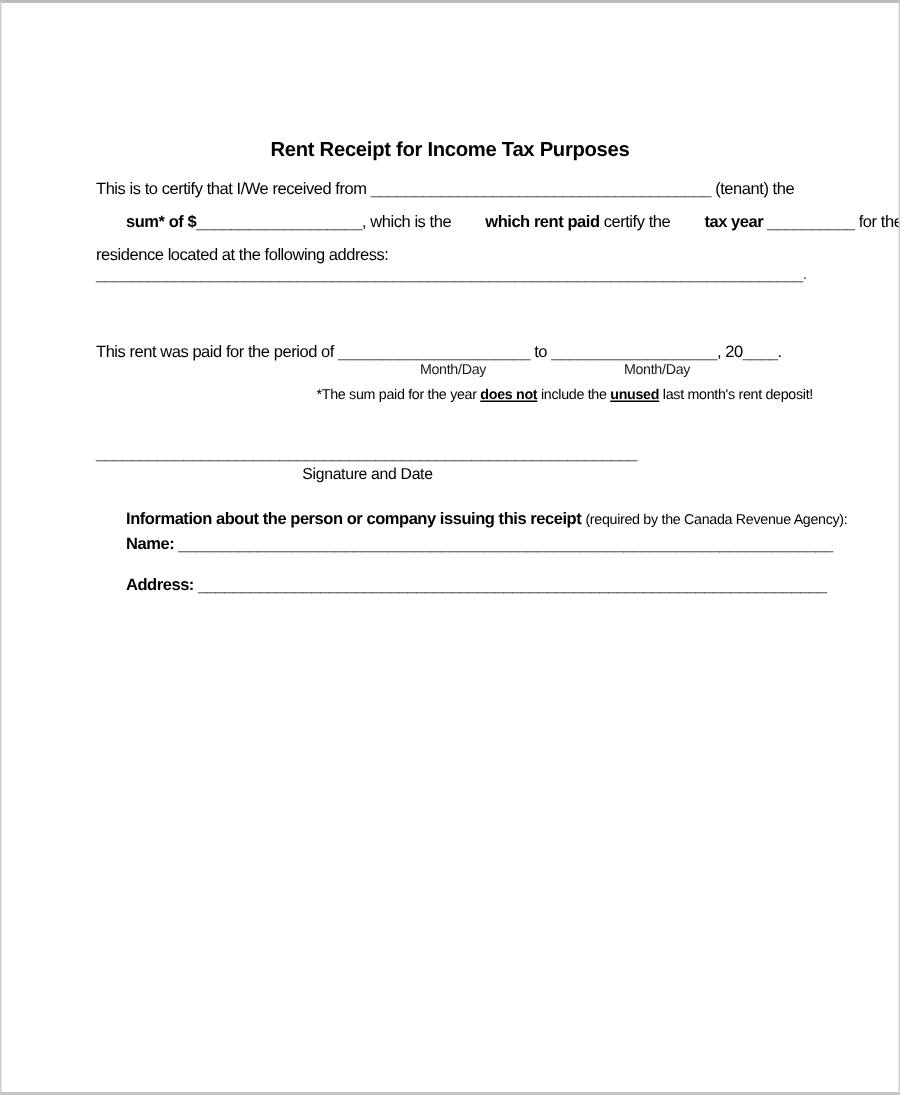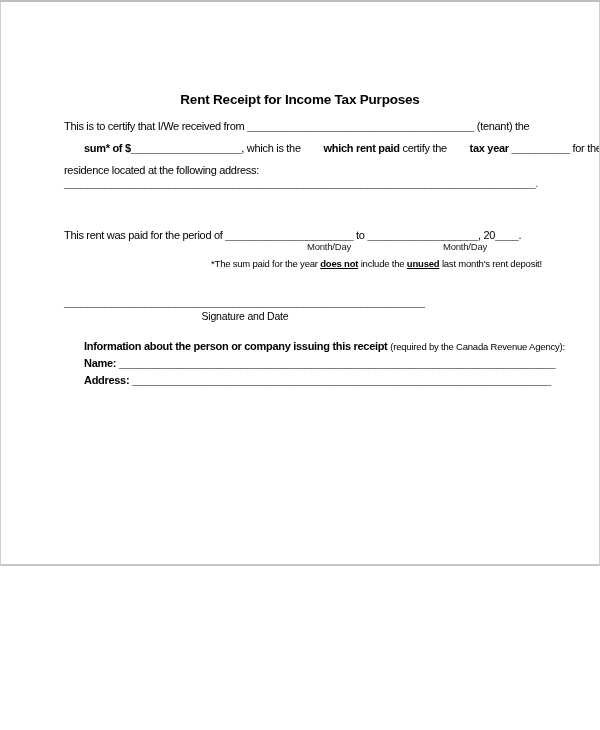--- a/index.html
+++ b/index.html
@@ -1,19 +1,19 @@
 <!DOCTYPE html>
 <html><head>
 <meta charset="utf-8">
 <style>
   html, body { margin: 0; padding: 0; background: #ffffff; }
   .page {
     position: relative;
     width: 600px;
-    height: 566px;
+    height: 730px;
     box-sizing: border-box;
     background: #ffffff;
     border: 1px solid #cfcfcf;
     border-top: 2px solid #bdbdbd;
     border-bottom: 2px solid #c6c6c6;
     overflow: hidden;
     font-family: "Liberation Sans", "DejaVu Sans", sans-serif;
     color: #000000;
   }
   .title {
@@ -48,21 +48,20 @@
   .addr-caption { text-align: center; text-indent: 26px; white-space: nowrap; }
   .monthday-row { height: 12px; }
   .monthday-row .md {
     position: absolute;
     top: 0;
     transform: translateX(-50%);
     font-size: 9.5px;
     letter-spacing: -0.2px;
     color: #1a1a1a;
     white-space: nowrap;
-    margin-left: 27px;
   }
   .note { text-align: right; font-size: 9.5px; line-height: 12px; letter-spacing: -0.2px; }
   .sig-caption { width: 362px; text-align: center; font-size: 10.5px; letter-spacing: -0.2px; }
   .small { font-size: 9.5px; letter-spacing: -0.2px; text-align: right; }
 </style>
 </head>
 <body>
 
 <div class="page">
 
@@ -87,16 +86,16 @@
   <div class="line note" style="top:256px"><span>*The sum paid for the year </span><span class="bu">does not</span><span> include the </span><span class="bu">unused</span><span> last month's rent deposit!</span></div>
 
   <div class="line" style="top:293px"><span class="blank">______________________________________________________________</span></div>
 
   <div class="line sig-caption" style="top:307px">Signature and Date</div>
 
   <div class="line" style="top:337px"><span class="b">Information about the person or company issuing this receipt </span><span class="small">(required by the Canada Revenue Agency):</span></div>
 
   <div class="line" style="top:354px"><span class="b">Name:</span><span class="blank"> ___________________________________________________________________________</span></div>
 
-  <div class="line" style="top:371px"><span class="b">Address:</span><span class="blank"> ________________________________________________________________________</span></div>
+  <div class="line" style="top:381px"><span class="b">Address:</span><span class="blank"> ________________________________________________________________________</span></div>
 
 
 </div>
 
 </body></html>

